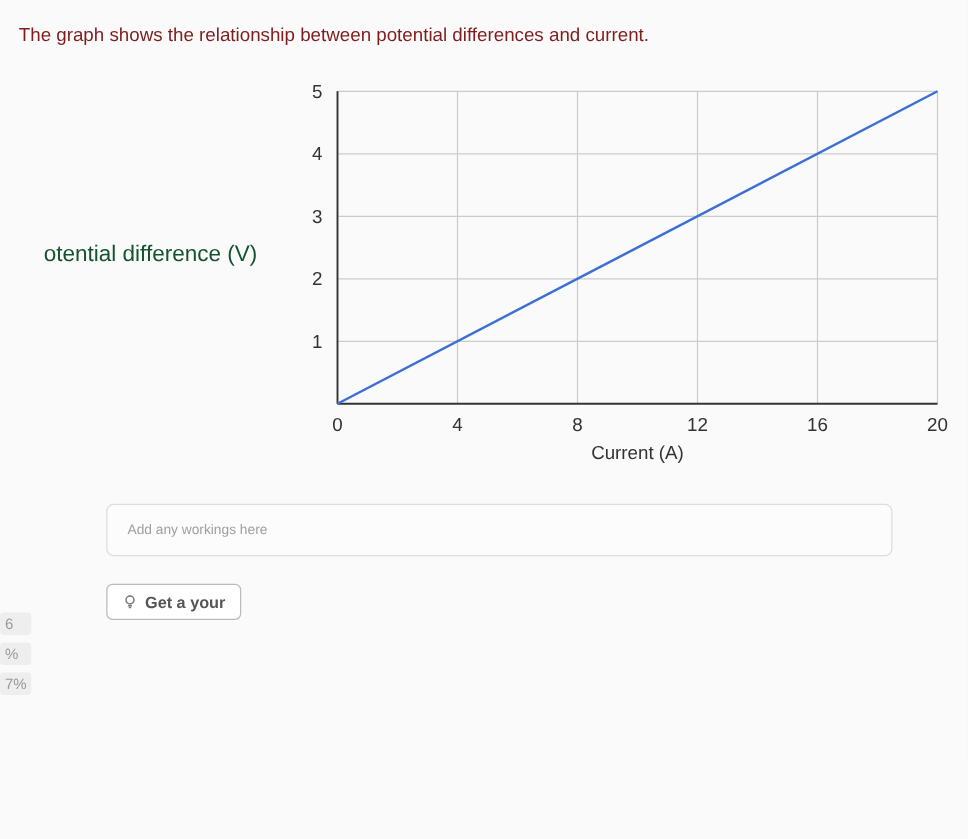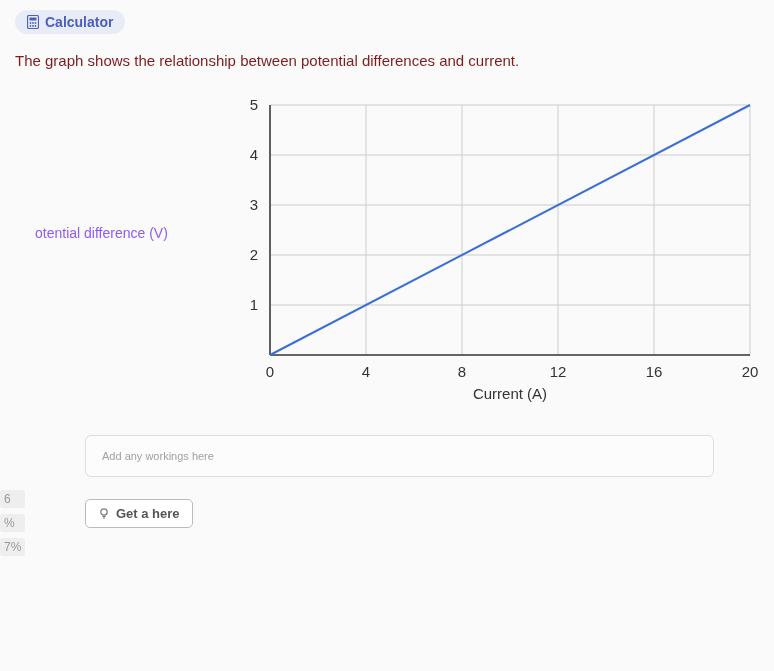--- a/index.html
+++ b/index.html
@@ -43,22 +43,22 @@
     .question-text p { margin-bottom: 22px; }
     .chart-area {
       position: relative;
       margin: 10px 20px 0 30px;
       height: 310px;
     }
     .ylabel {
       position: absolute;
       left: 0;
       top: 130px;
-      font-size: 14px;
-      color: #8b5cf6;
+      font-size: 18px;
+      color: #14532d;
     }
     .chart-svg {
       position: absolute;
       left: 190px;
       top: 0;
     }
     .workings-box {
       margin: 30px 40px 0 80px;
       border: 1px solid #ddd;
       border-radius: 6px;
@@ -100,35 +100,20 @@
       background: #eee;
       border-radius: 3px;
     }
     text { font-family: inherit; }
   </style>
 </head>
 <body>
 
 <div class="page">
 
-  <div class="calc-badge">
-    <span class="icon">
-      <svg viewBox="0 0 12 14" width="12" height="14">
-        <rect x="0.5" y="0.5" width="11" height="13" rx="1.5" fill="none" stroke="#4a5fc1" stroke-width="1.2"></rect>
-        <rect x="2.5" y="2.5" width="7" height="3" fill="#4a5fc1"></rect>
-        <circle cx="3.5" cy="8" r="0.9" fill="#4a5fc1"></circle>
-        <circle cx="6" cy="8" r="0.9" fill="#4a5fc1"></circle>
-        <circle cx="8.5" cy="8" r="0.9" fill="#4a5fc1"></circle>
-        <circle cx="3.5" cy="11" r="0.9" fill="#4a5fc1"></circle>
-        <circle cx="6" cy="11" r="0.9" fill="#4a5fc1"></circle>
-        <circle cx="8.5" cy="11" r="0.9" fill="#4a5fc1"></circle>
-      </svg>
-    </span>
-    <span>Calculator</span>
-  </div>
 
   <div class="question-text">
     <p>The graph shows the relationship between potential differences and current.</p>
   </div>
 
   <div class="chart-area">
     <div class="ylabel">otential difference (V)</div>
     <svg id="chart-svg" class="chart-svg" width="540" height="310">
         <line x1="45" y1="10" x2="45" y2="260" stroke="#ccc" stroke-width="1"></line>
         <line x1="141" y1="10" x2="141" y2="260" stroke="#ccc" stroke-width="1"></line>
@@ -164,21 +149,21 @@
   </div>
 
   <button class="hint-btn">
     <span class="icon">
       <svg viewBox="0 0 12 12" width="12" height="12">
         <circle cx="6" cy="5" r="3.2" fill="none" stroke="#777" stroke-width="1.2"></circle>
         <line x1="4.5" y1="9.5" x2="7.5" y2="9.5" stroke="#777" stroke-width="1.2"></line>
         <line x1="5" y1="11" x2="7" y2="11" stroke="#777" stroke-width="1.2"></line>
       </svg>
     </span>
-    <span>Get a here</span>
+    <span>Get a your</span>
   </button>
 
   <div class="side-tabs">
     <div>6</div>
     <div>%</div>
     <div>7%</div>
   </div>
 
 </div>
 

